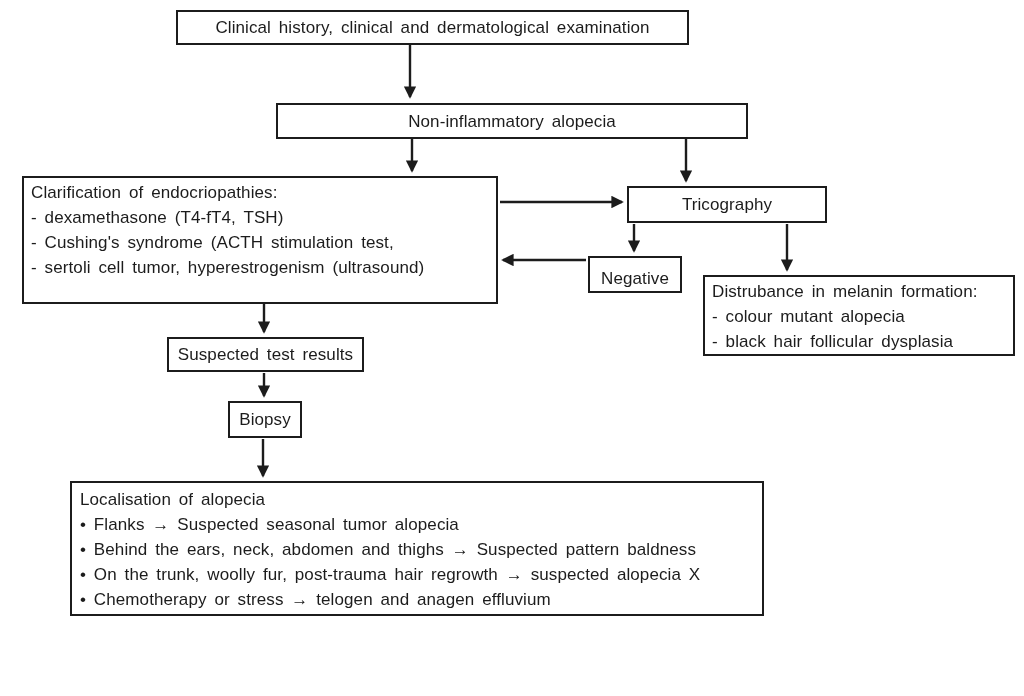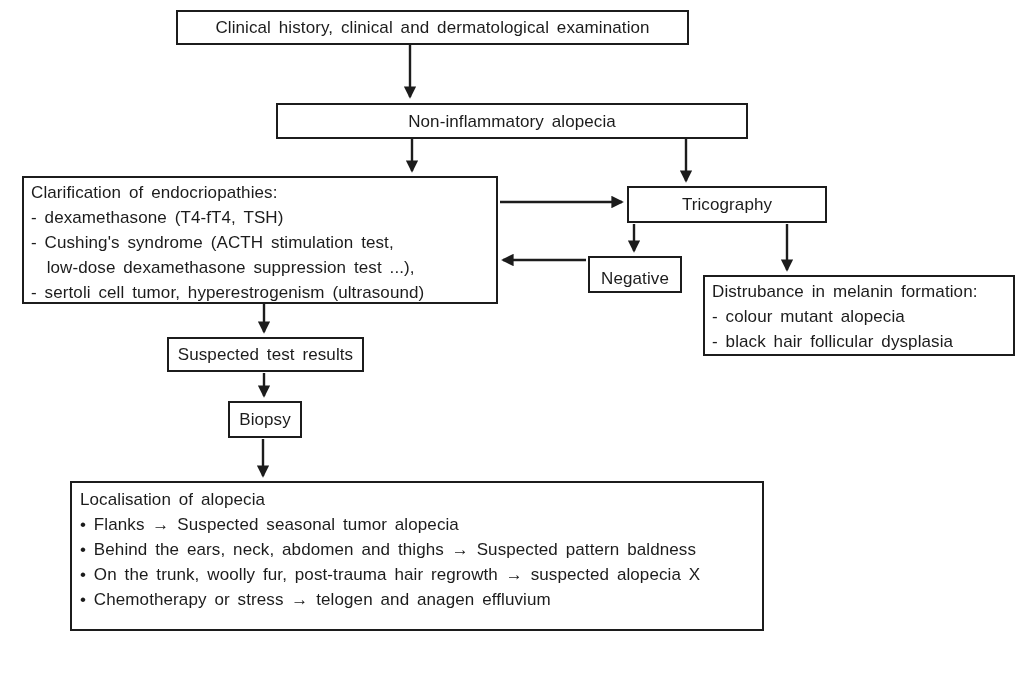--- a/index.html
+++ b/index.html
@@ -66,21 +66,20 @@
   </div>
 
   <div class="box center" style="left:276px; top:103px; width:472px; height:36px;">
     <span class="line">Non-inflammatory alopecia</span>
   </div>
 
   <div class="box multi" style="left:22px; top:176px; width:476px; height:128px;">
     <div class="line">Clarification of endocriopathies:</div>
     <div class="line">- dexamethasone (T4-fT4, TSH)</div>
     <div class="line">- Cushing's syndrome (ACTH stimulation test,</div>
-    <div class="line">  low-dose dexamethasone suppression test ...),</div>
     <div class="line">- sertoli cell tumor, hyperestrogenism (ultrasound)</div>
   </div>
 
   <div class="box center" style="left:627px; top:186px; width:200px; height:37px;">
     <span class="line">Tricography</span>
   </div>
 
   <div class="box center" style="left:588px; top:256px; width:94px; height:37px;align-items:flex-end;">
     <span class="line">Negative</span>
   </div>
@@ -92,21 +91,21 @@
   </div>
 
   <div class="box center" style="left:167px; top:337px; width:197px; height:35px;">
     <span class="line">Suspected test results</span>
   </div>
 
   <div class="box center" style="left:228px; top:401px; width:74px; height:37px;">
     <span class="line">Biopsy</span>
   </div>
 
-  <div class="box multi" style="left:70px; top:481px; width:694px; height:150px; padding:4px 8px;">
+  <div class="box multi" style="left:70px; top:481px; width:694px; height:135px; padding:4px 8px;">
     <div class="line">Localisation of alopecia</div>
     <div class="line">• Flanks → Suspected seasonal tumor alopecia</div>
     <div class="line">• Behind the ears, neck, abdomen and thighs → Suspected pattern baldness</div>
     <div class="line">• On the trunk, woolly fur, post-trauma hair regrowth → suspected alopecia X</div>
     <div class="line">• Chemotherapy or stress → telogen and anagen effluvium</div>
   </div>
 
 </div>
 
 </body></html>

